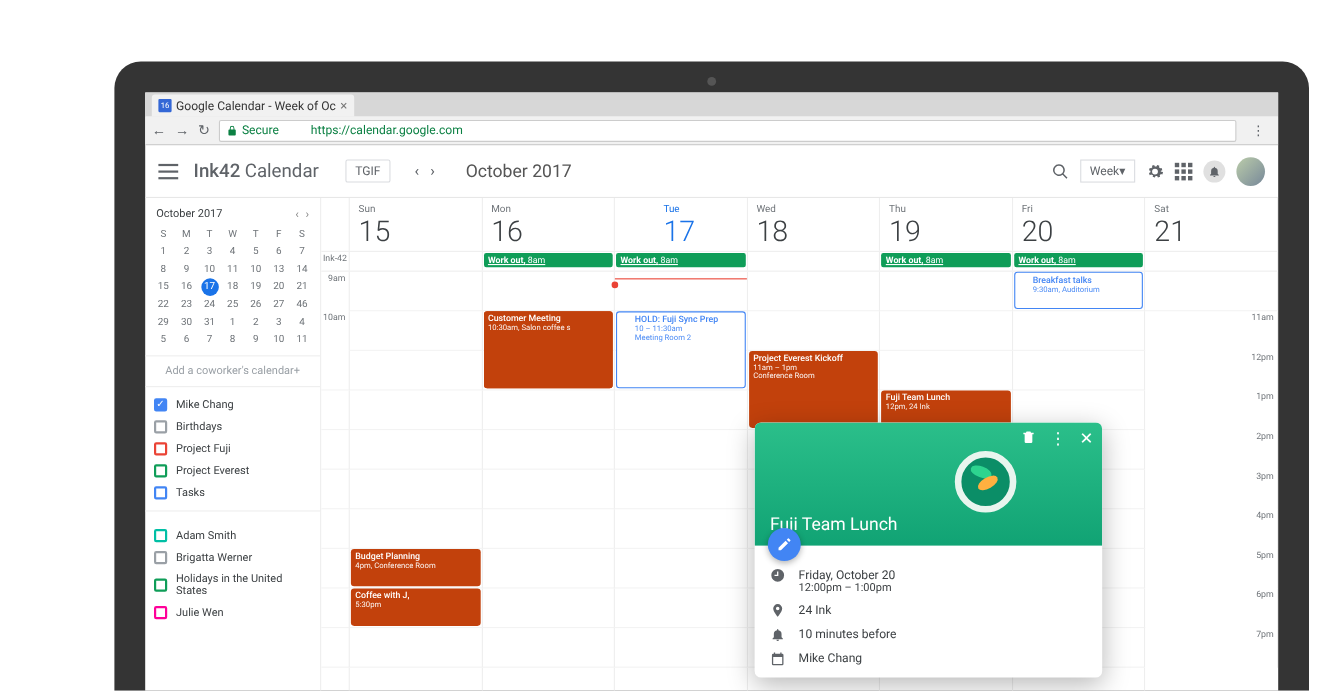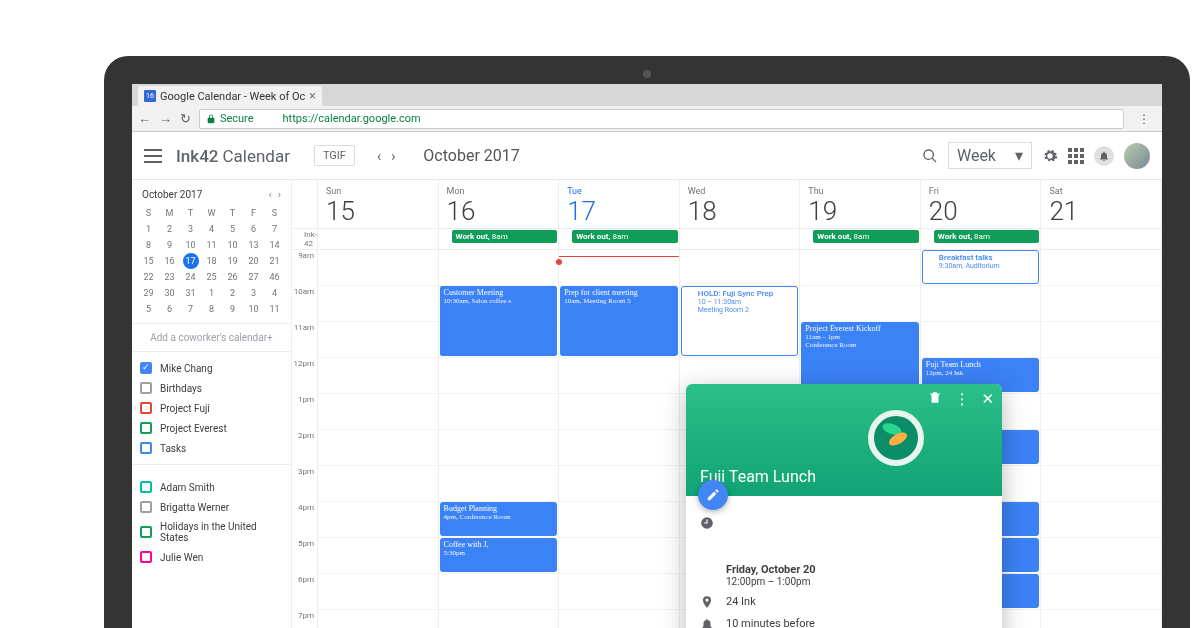--- a/index.html
+++ b/index.html
@@ -25,21 +25,21 @@
   .app-header { height:48px; border-bottom:1px solid #e7e7e7; display:flex; align-items:center; padding:0 12px; gap:14px; color:#5f6368;}
   .hamburger { width:18px; height:14px; position:relative; }
   .hamburger span, .hamburger::before, .hamburger::after { content:""; position:absolute; left:0; right:0; height:2px; background:#5f6368; }
   .hamburger span { top:6px; } .hamburger::before{ top:0;} .hamburger::after{ bottom:0;}
   .brand { display:flex; align-items:baseline; gap:4px; font-size:17px; color:#5f6368;}
   .brand b { font-weight:500; }
   .today-btn { border:1px solid #dadce0; padding:3px 8px; font-size:11px; color:#5f6368; border-radius:2px; margin-left:10px;}
   .nav-arrows { display:flex; gap:10px; color:#5f6368; font-size:14px; margin-left:8px;}
   .period { font-size:16px; color:#555; margin-left:14px; font-weight:400;}
   .hdr-right { margin-left:auto; display:flex; align-items:center; gap:10px;}
-  .view-select { border:1px solid #dadce0; padding:3px 8px; font-size:16px; color:#5f6368; display:flex; align-items:center; gap:19px;}
+  .view-select { border:1px solid #dadce0; padding:3px 8px; font-size:11px; color:#5f6368; display:flex; align-items:center; gap:0;}
   .apps { display:grid; grid-template-columns:repeat(3,4px); grid-template-rows:repeat(3,4px); gap:2px;}
   .apps i { background:#5f6368; width:4px; height:4px; }
   .notif { width:20px; height:20px; border-radius:50%; background:#e0e0e0; display:flex; align-items:center; justify-content:center;}
   .avatar { width:26px; height:26px; border-radius:50%; background:linear-gradient(135deg,#bca,#789); }
 
   .content { display:flex; height:calc(100% - 48px - 26px - 22px); }
 
   
   .sidebar { width:160px; border-right:1px solid #eee; padding:6px 6px 0 6px; font-size:10px; color:#5f6368; display:flex; flex-direction:column;}
   .mini-hdr { display:flex; align-items:center; justify-content:space-between; padding:2px 4px;}
@@ -56,34 +56,34 @@
   .chk.checked::after { content:"✓"; color:#fff; font-size:9px; position:absolute; left:0; top:-2px;}
   .divider { border-top:1px solid #eee; margin:6px -6px;}
 
   
   .cal { flex:1; position:relative; overflow:hidden;}
   .day-headers { display:grid; grid-template-columns:26px repeat(7,1fr); border-bottom:1px solid #eee;}
   .day-headers .spacer { border-right:1px solid #eee;}
   .dayhdr { padding:6px 8px 2px 8px; border-right:1px solid #eee;}
   .dayhdr .dow { font-size:9px; color:#70757a;}
   .dayhdr .dom { font-size:26px; color:#3c4043; font-weight:300;}
-  .dayhdr.active .dow, .dayhdr.active .dom { color:#1a73e8;}
+  .dayhdr.active .dow, .dayhdr.active .dom { color:#1a73e8;margin-left:36px;}
   .allday-row { display:grid; grid-template-columns:26px repeat(7,1fr); border-bottom:1px solid #eee; min-height:18px;}
-  .allday-row >div { border-right:1px solid #eee; padding:1px;margin-left:12px;}
-  .chip { font-size:8px; color:#fff; border-radius:2px; padding:2px 4px; white-space:nowrap; overflow:hidden;}
+  .allday-row >div { border-right:1px solid #eee; padding:1px;}
+  .chip { font-size:8px; color:#fff; border-radius:2px; padding:2px 4px; white-space:nowrap; overflow:hidden;text-decoration:underline;}
   .chip.green { background:#0f9d58;}
   .row-label { font-size:8px; color:#70757a; display:flex; justify-content:center; padding-top:1px;}
 
   .time-grid { display:grid; grid-template-columns:26px repeat(7,1fr); position:relative;}
   .hour-label { font-size:8px; color:#70757a; text-align:right; padding:1px 3px 0 0; border-right:1px solid #eee; height:36px;}
   .hour-cell { border-right:1px solid #eee; border-bottom:1px solid #f3f3f3; height:36px; position:relative;}
   .now-line { position:absolute; left:0; right:0; height:1px; background:#ea4335; top:6px;}
   .now-dot { position:absolute; left:-3px; top:3px; width:6px; height:6px; background:#ea4335; border-radius:50%;}
   .ev { position:absolute; left:1px; right:1px; border-radius:3px; padding:2px 4px; font-size:8px; color:#fff; overflow:hidden;}
-  .ev.blue { background:#3b82f6;font-family:Liberation Serif, serif;}
+  .ev.blue { background:#c2410c;}
   .ev.outline-blue { background:#fff; border:1px solid #4285f4; color:#4285f4;padding-left:16px;}
   .ev .t { font-weight:500;}
   .ev .sub { font-size:7px; opacity:.95;}
 
   
   .popover { position:absolute; width:316px; background:#fff; border-radius:6px; box-shadow:0 6px 24px rgba(0,0,0,.28); overflow:hidden;}
   .pop-hdr { height:112px; background:linear-gradient(180deg,#2bbf8a,#11a374); position:relative; display:flex; align-items:flex-end; padding:10px 14px;}
   .pop-title { color:#fff; font-size:16px; font-weight:400;}
   .pop-actions { position:absolute; right:8px; top:6px; display:flex; gap:12px; color:#fff; font-size:15px;}
   .fab { position:absolute; left:12px; bottom:-14px; width:30px; height:30px; border-radius:50%; background:#4285f4; color:#fff; display:flex; align-items:center; justify-content:center; box-shadow:0 2px 6px rgba(0,0,0,.3);}
@@ -354,26 +354,20 @@
               <div class="hour-cell" id="c1-1">
                 <div class="ev blue" style="top: 0px; height: 70px;">
                   <div class="t">Customer Meeting</div>
                   <div class="sub">10:30am, Salon coffee s</div>
                 </div>
                 <div class="ev blue" style="top: 0px; height: 70px;">
                   <div class="t">Customer Meeting</div>
                   <div class="sub">10:30am, Salon coffee s</div>
                 </div>
               </div>
-              <div class="hour-cell" id="c1-2">
-                <div class="ev blue" style="top: 0px; height: 70px;">
-                  <div class="t">Prep for client meeting</div>
-                  <div class="sub">10am, Meeting Room 5</div>
-                </div>
-              </div>
               <div class="hour-cell" id="c1-3">
                 <div class="ev outline-blue" style="top: 0px; height: 70px;">
                   <div class="t">HOLD: Fuji Sync Prep</div>
                   <div class="sub">10 – 11:30am</div>
                   <div class="sub">Meeting Room 2</div>
                 </div>
               </div>
               <div class="hour-cell" id="c1-4"></div>
               <div class="hour-cell" id="c1-5"></div>
               <div class="hour-cell" id="c1-6"></div>
@@ -517,21 +511,21 @@
               </div>
             </div>
             <div class="pop-body">
               <div class="pop-row">
                 <span class="ico">
                     <svg width="14" height="14" viewBox="0 0 24 24">
                       <path fill="#5f6368" d="M12 2a10 10 0 1 0 0 20 10 10 0 0 0 0-20zm1 11H7v-2h4V6h2z"></path>
                     </svg>
                   </span>
                 <div>
-                  <div style="font-weight:700;margin-top:47px;">Friday, October 20</div>
+                  <div style="font-weight:400;">Friday, October 20</div>
                   <div style="font-size:10px;">12:00pm – 1:00pm</div>
                 </div>
               </div>
               <div class="pop-row">
                 <span class="ico">
                     <svg width="14" height="14" viewBox="0 0 24 24">
                       <path fill="#5f6368" d="M12 2a7 7 0 0 0-7 7c0 5 7 13 7 13s7-8 7-13a7 7 0 0 0-7-7zm0 9.5A2.5 2.5 0 1 1 12 6a2.5 2.5 0 0 1 0 5.5z"></path>
                     </svg>
                   </span>
                 <div>24 Ink</div>

